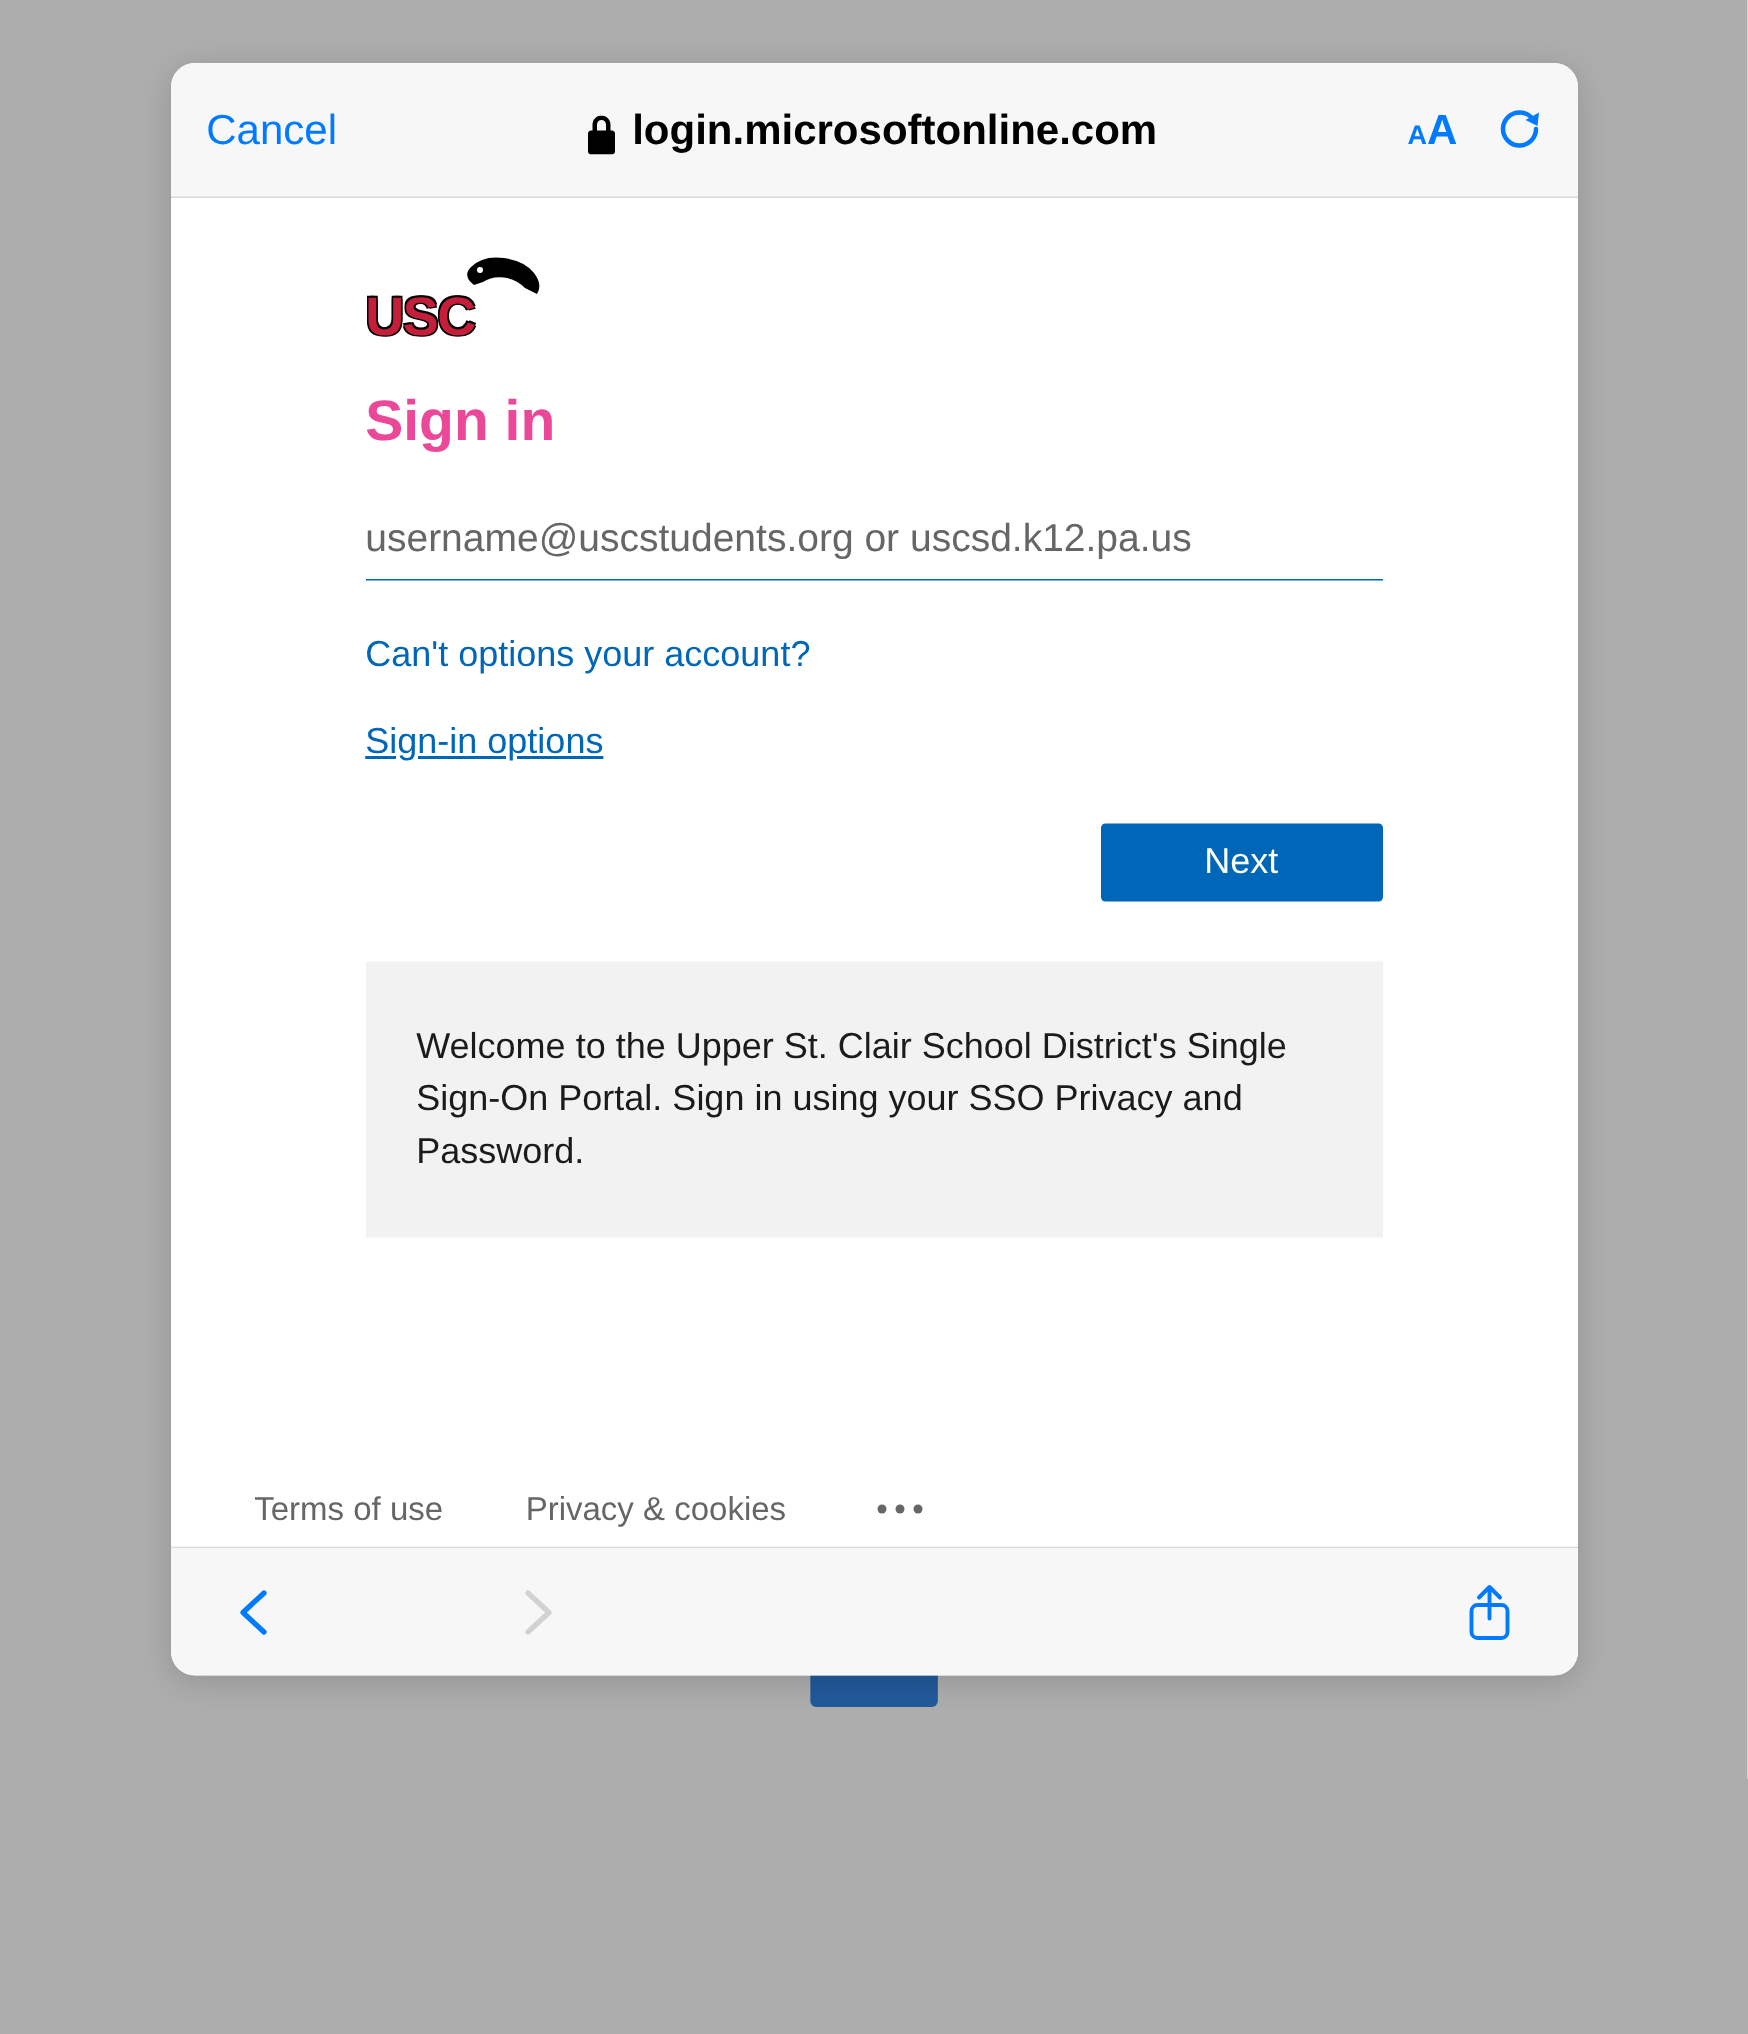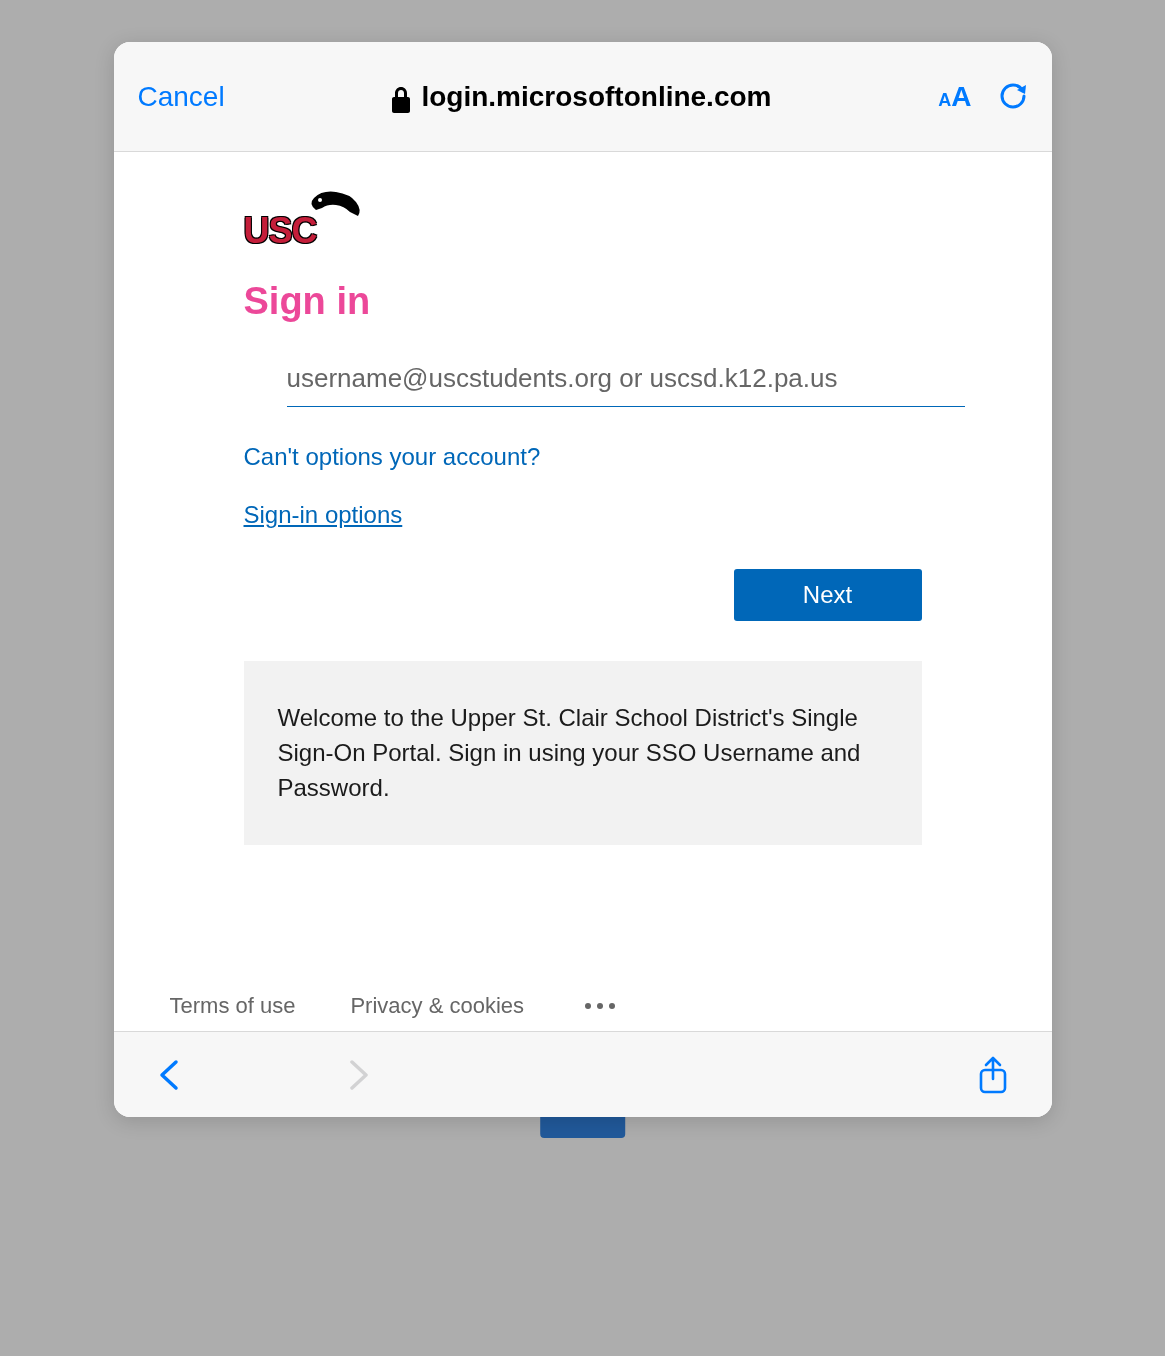--- a/index.html
+++ b/index.html
@@ -17,21 +17,21 @@
       width: 938px;
       height: 1075px;
       background: #fff;
       border-radius: 16px;
       overflow: hidden;
       display: flex;
       flex-direction: column;
       box-shadow: 0 4px 20px rgba(0,0,0,0.15);
     }
     .nav-bar {
-      height: 110px;
+      height: 90px;
       background: #f7f7f7;
       border-bottom: 1px solid #d9d9d9;
       display: flex;
       align-items: center;
       padding: 0 24px;
     }
     .cancel-btn {
       color: #007aff;
       font-size: 28px;
       font-weight: 400;
@@ -110,21 +110,20 @@
     .username-input {
       width: 100%;
       border: none;
       border-bottom: 1.5px solid #0067b8;
       font-size: 26px;
       color: #b91c1c;
       padding: 6px 0 12px 0;
       outline: none;
       background: transparent;
       margin-bottom: 36px;
-      margin-left: 43px;
     }
     .username-input::placeholder { color: #666; }
     .link {
       display: block;
       color: #0067b8;
       font-size: 24px;
       cursor: pointer;
       text-decoration: none;
     }
     .link + .link { margin-top: 30px; text-decoration: underline; }
@@ -233,21 +232,21 @@
       </svg>
       <div class="logo-text">USC</div>
     </div>
     <h1 class="heading">Sign in</h1>
     <input class="username-input" type="text" placeholder="username@uscstudents.org or uscsd.k12.pa.us" style="">
     <a class="link">Can't options your account?</a>
     <a class="link">Sign-in options</a>
     <div class="next-row">
       <button class="next-btn">Next</button>
     </div>
-    <div class="welcome-box">Welcome to the Upper St. Clair School District's Single Sign-On Portal. Sign in using your SSO Username and Password.</div>
+    <div class="welcome-box">Welcome to the Upper St. Clair School District's Single Sign-On Portal. Sign in using your SSO Privacy and Password.</div>
 
     <div class="footer-links">
       <a>Terms of use</a>
       <a>Privacy &amp; cookies</a>
       <div class="ellipsis-icon">
         <span></span>
           <span></span>
           <span></span>
       </div>
     </div>

